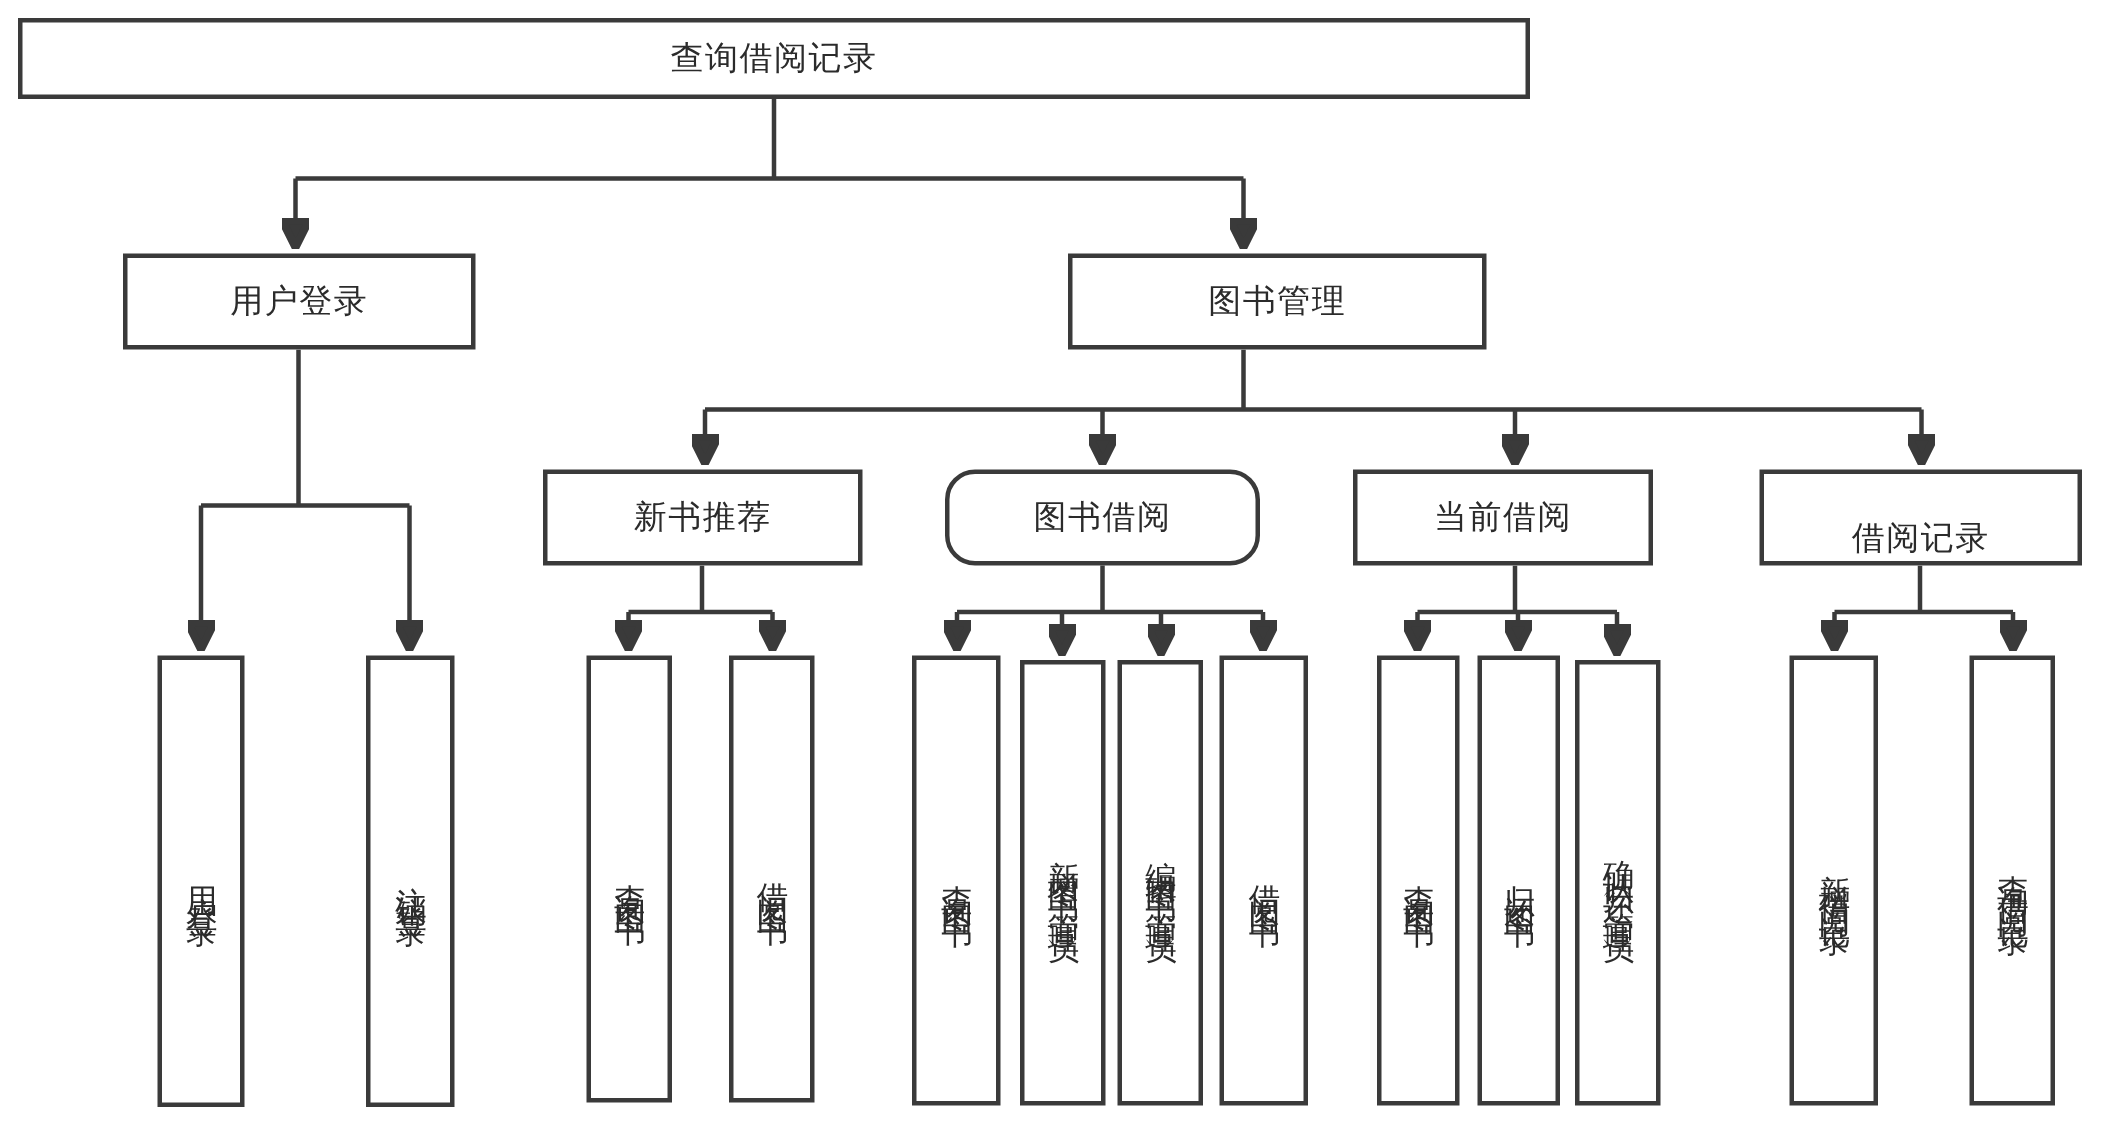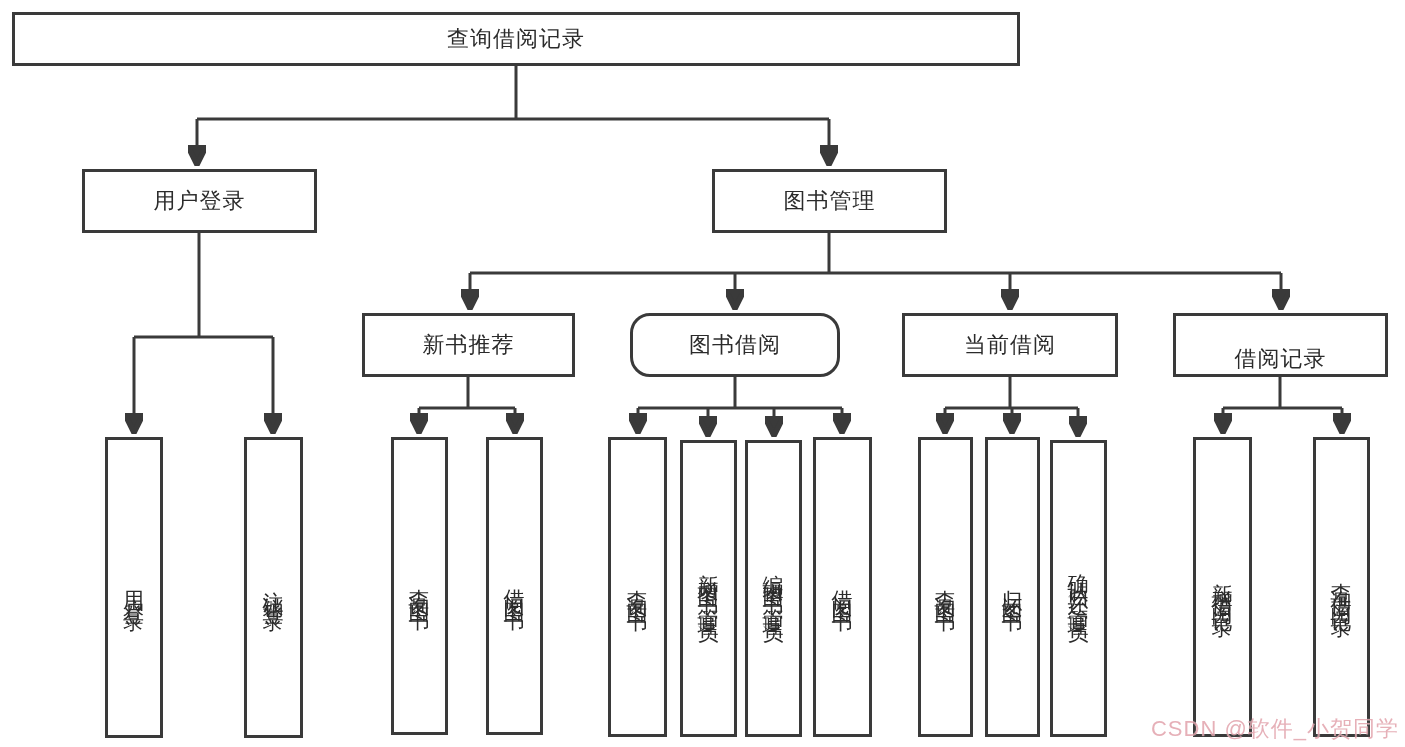--- a/index.html
+++ b/index.html
@@ -103,38 +103,38 @@
     <path d="M1342 408 V431" marker-end="url(#arw)"></path>
   </svg>
 
   <div class="node" style="left:12px; top:12px; width:1008px; height:54px;">
     <span>查询借阅记录</span>
   </div>
 
   <div class="node" style="left:82px; top:169px; width:235px; height:64px;">
     <span>用户登录</span>
   </div>
-  <div class="node" style="left:712px; top:169px; width:235px; height:64px;">
+  <div class="node" style="left:712px; top:169px; width:279px; height:64px;">
     <span>图书管理</span>
   </div>
 
   <div class="node vert" style="left:105px; top:437px; width:58px; height:301px;">
     <span>用户登录</span>
   </div>
   <div class="node vert" style="left:244px; top:437px; width:59px; height:301px;">
     <span>注销登录</span>
   </div>
 
   <div class="node" style="left:362px; top:313px; width:213px; height:64px;">
     <span>新书推荐</span>
   </div>
   <div class="node" style="left:630px; top:313px; width:210px; height:64px;border-radius:20px;">
     <span>图书借阅</span>
   </div>
-  <div class="node" style="left:902px; top:313px; width:216px; height:64px;">
+  <div class="node" style="left:902px; top:313px; width:200px; height:64px;">
     <span>当前借阅</span>
   </div>
   <div class="node" style="left:1173px; top:313px; width:215px; height:64px;align-items:flex-end;">
     <span>借阅记录</span>
   </div>
 
   <div class="node vert" style="left:391px; top:437px; width:57px; height:298px;">
     <span>查询图书</span>
   </div>
   <div class="node vert" style="left:486px; top:437px; width:57px; height:298px;">
@@ -164,15 +164,14 @@
     <span>确认归还（管理员）</span>
   </div>
 
   <div class="node vert" style="left:1193px; top:437px; width:59px; height:300px;">
     <span>新增借阅记录</span>
   </div>
   <div class="node vert" style="left:1313px; top:437px; width:57px; height:300px;">
     <span>查询借阅记录</span>
   </div>
 
-  <div class="watermark">CSDN @软件_小贺同学</div>
 
 </div>
 
 </body></html>

